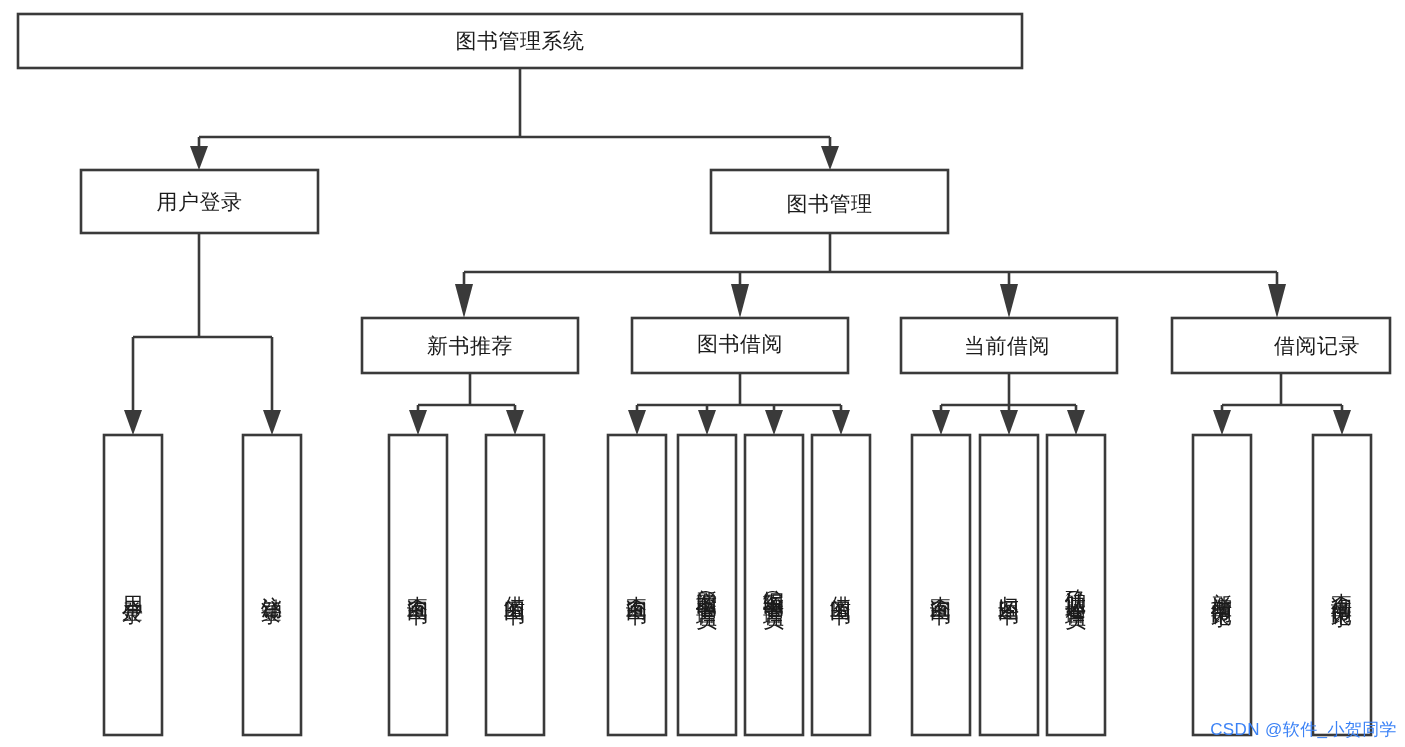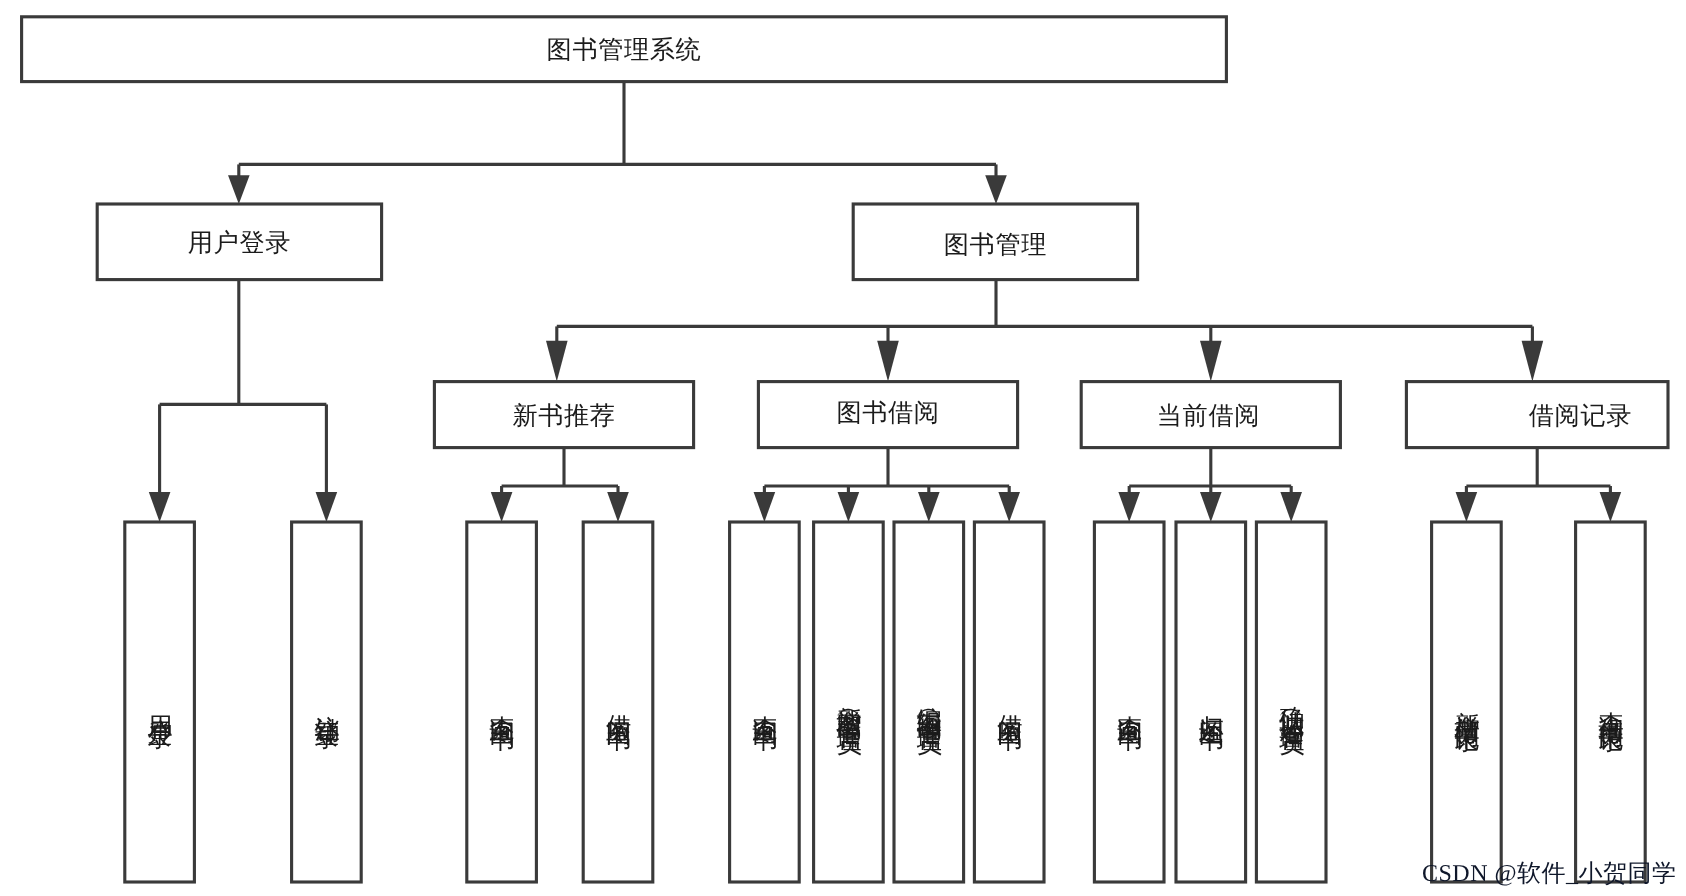--- a/index.html
+++ b/index.html
@@ -63,26 +63,25 @@
     writing-mode: vertical-rl;
     text-orientation: upright;
     letter-spacing: 3px;
     line-height: 1;
     pointer-events: none;
   }
   .watermark {
     position: absolute;
     right: 8px;
     bottom: 6px;
-    color: #0f172a;
-    font-size: 20px;
+    color: #3b82f6;
+    font-size: 17px;
     letter-spacing: 0.4px;
     white-space: nowrap;
     pointer-events: none;
-    font-family: Liberation Serif, serif;
   }
 </style>
 </head>
 <body>
 
 <div id="diagram-root">
 
   <svg id="diagram-svg" viewBox="0 0 1405 747">
 
     <g>

